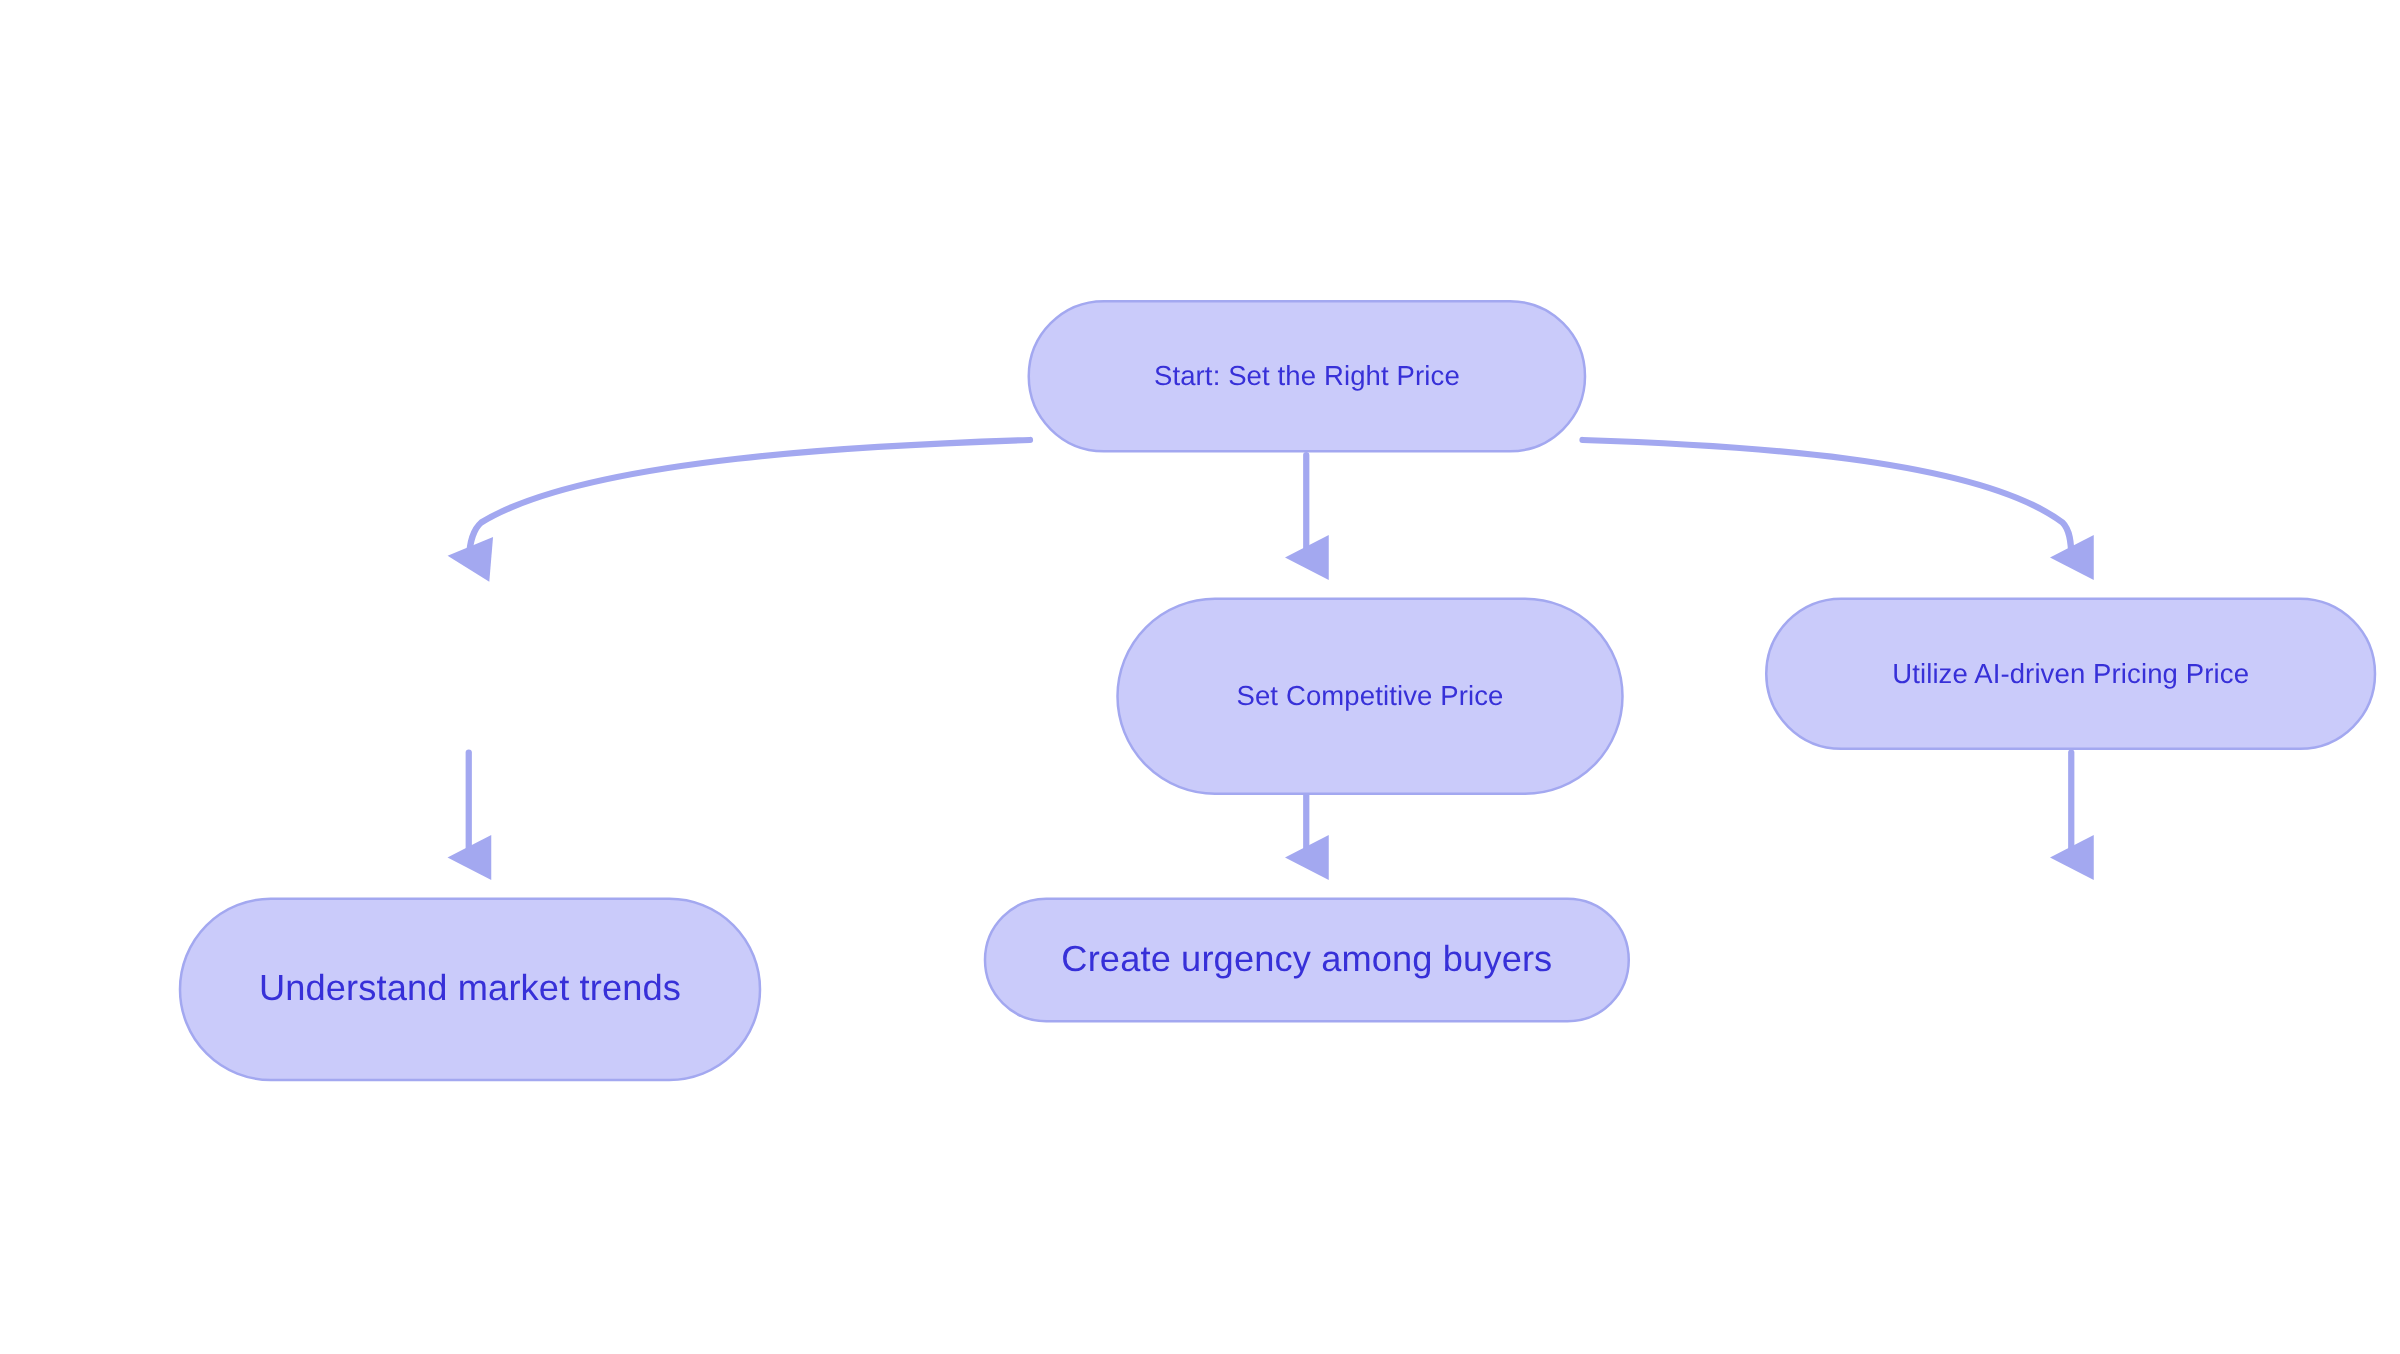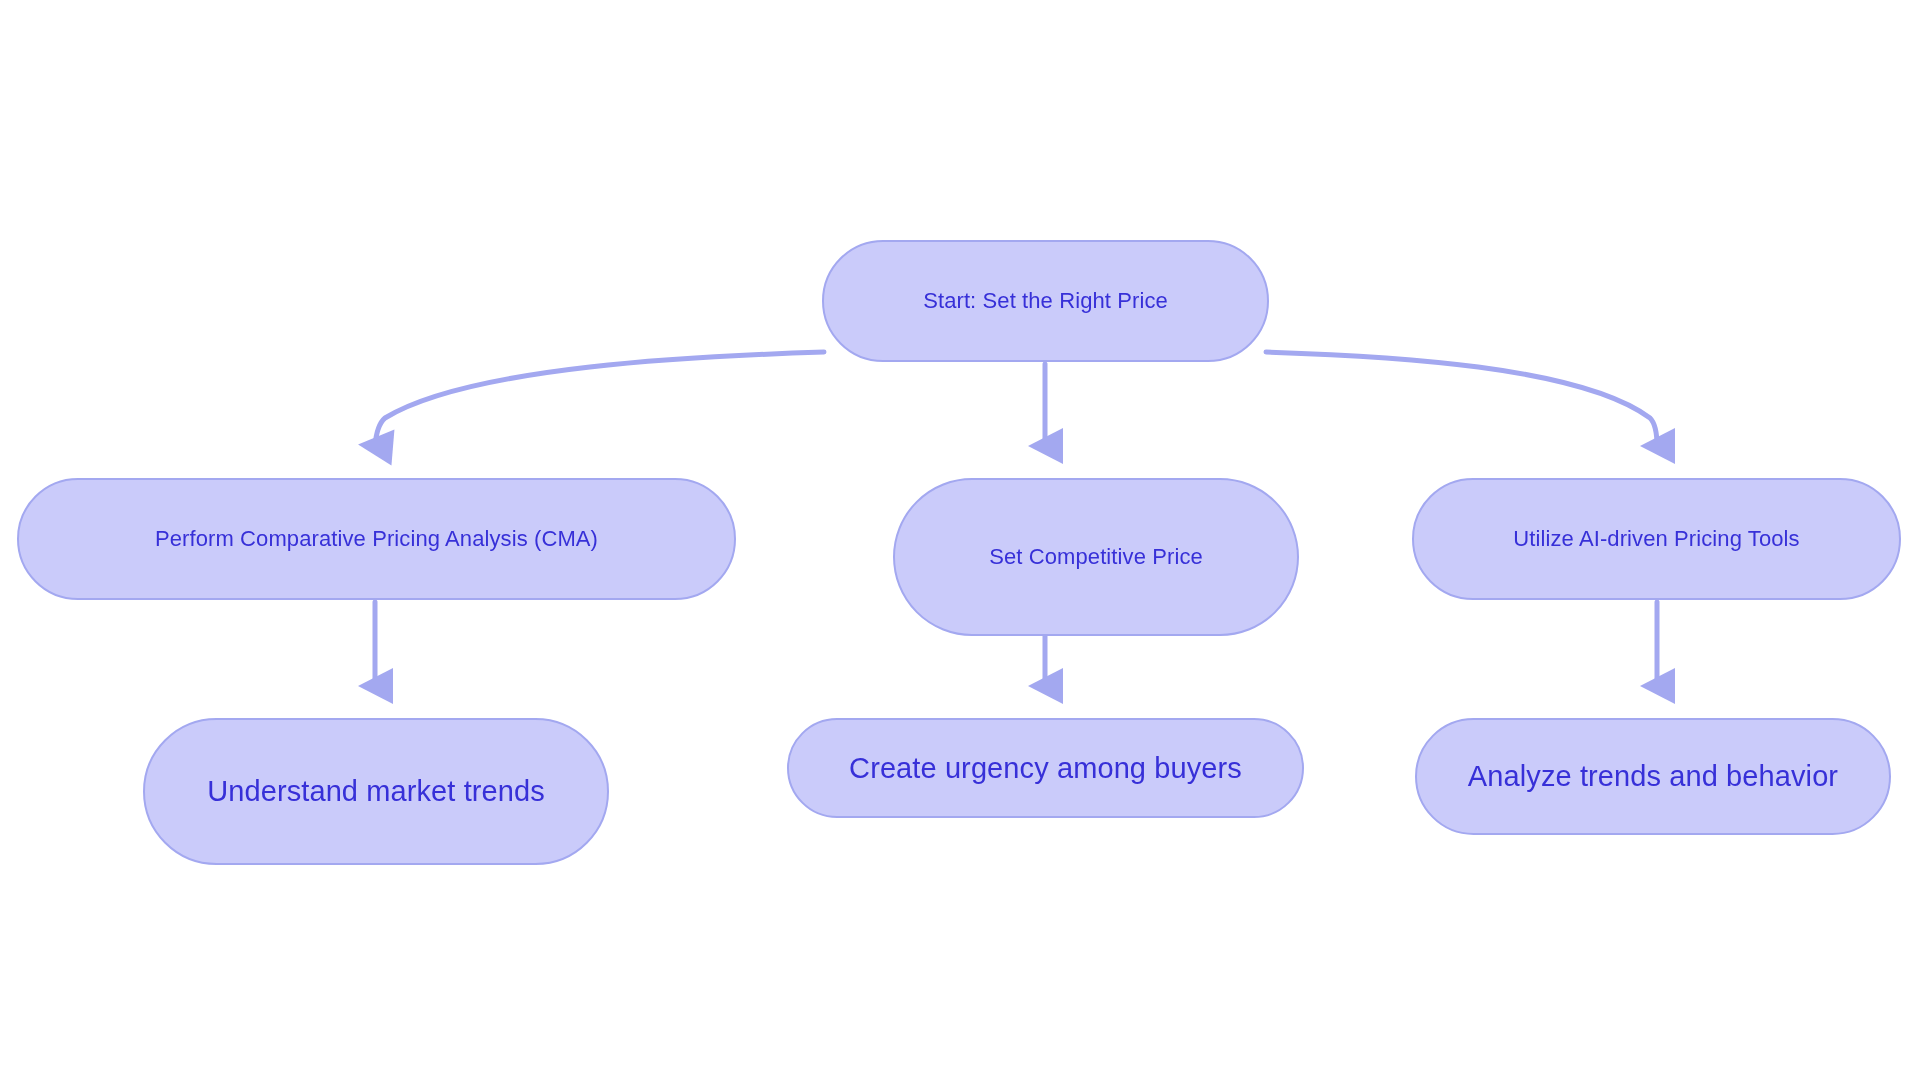--- a/index.html
+++ b/index.html
@@ -77,37 +77,31 @@
 
     <path d="M 1045,602 L 1045,686" fill="none" stroke="#a3a8f0" stroke-width="5" stroke-linecap="round" marker-end="url(#arrowhead)"></path>
 
     <path d="M 1657,602 L 1657,686" fill="none" stroke="#a3a8f0" stroke-width="5" stroke-linecap="round" marker-end="url(#arrowhead)"></path>
   </svg>
 
   <div class="node n-start fs-30" style="background: rgb(202, 203, 250); border-color: rgb(163, 168, 240); color: rgb(55, 48, 216);">
     <span class="node-label">Start: Set the Right Price</span>
   </div>
 
-  <div class="node n-cma fs-30" style="background: rgb(202, 203, 250); border-color: rgb(163, 168, 240); color: rgb(55, 48, 216);">
-    <span class="node-label">Perform Comparative Pricing Analysis (CMA)</span>
-  </div>
 
   <div class="node n-comp fs-30" style="background: rgb(202, 203, 250); border-color: rgb(163, 168, 240); color: rgb(55, 48, 216);">
     <span class="node-label">Set Competitive Price</span>
   </div>
 
   <div class="node n-ai fs-30" style="background: rgb(202, 203, 250); border-color: rgb(163, 168, 240); color: rgb(55, 48, 216);">
-    <span class="node-label">Utilize AI-driven Pricing Tools</span>
+    <span class="node-label">Utilize AI-driven Pricing Price</span>
   </div>
 
   <div class="node n-trends fs-29" style="background: rgb(202, 203, 250); border-color: rgb(163, 168, 240); color: rgb(55, 48, 216);">
     <span class="node-label">Understand market trends</span>
   </div>
 
   <div class="node n-urgency fs-29" style="background: rgb(202, 203, 250); border-color: rgb(163, 168, 240); color: rgb(55, 48, 216);">
     <span class="node-label">Create urgency among buyers</span>
   </div>
 
-  <div class="node n-behave fs-29" style="background: rgb(202, 203, 250); border-color: rgb(163, 168, 240); color: rgb(55, 48, 216);">
-    <span class="node-label">Analyze trends and behavior</span>
-  </div>
 
 </div>
 
 </body></html>

